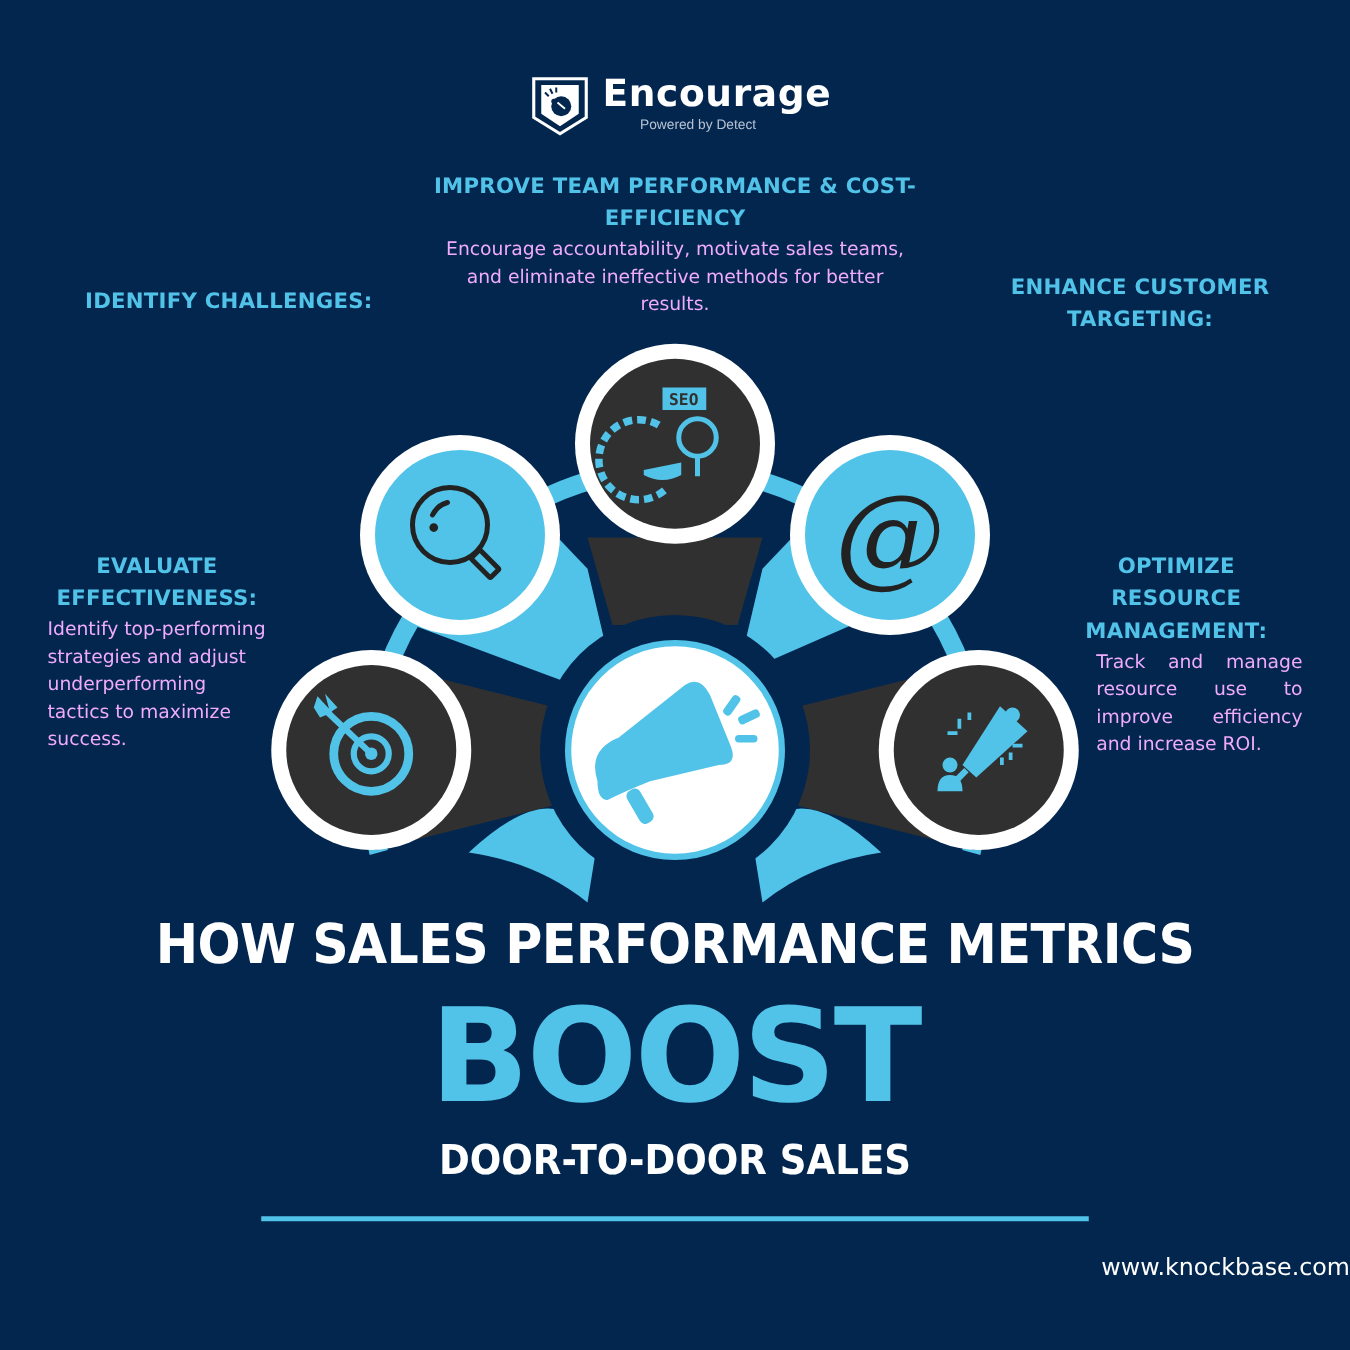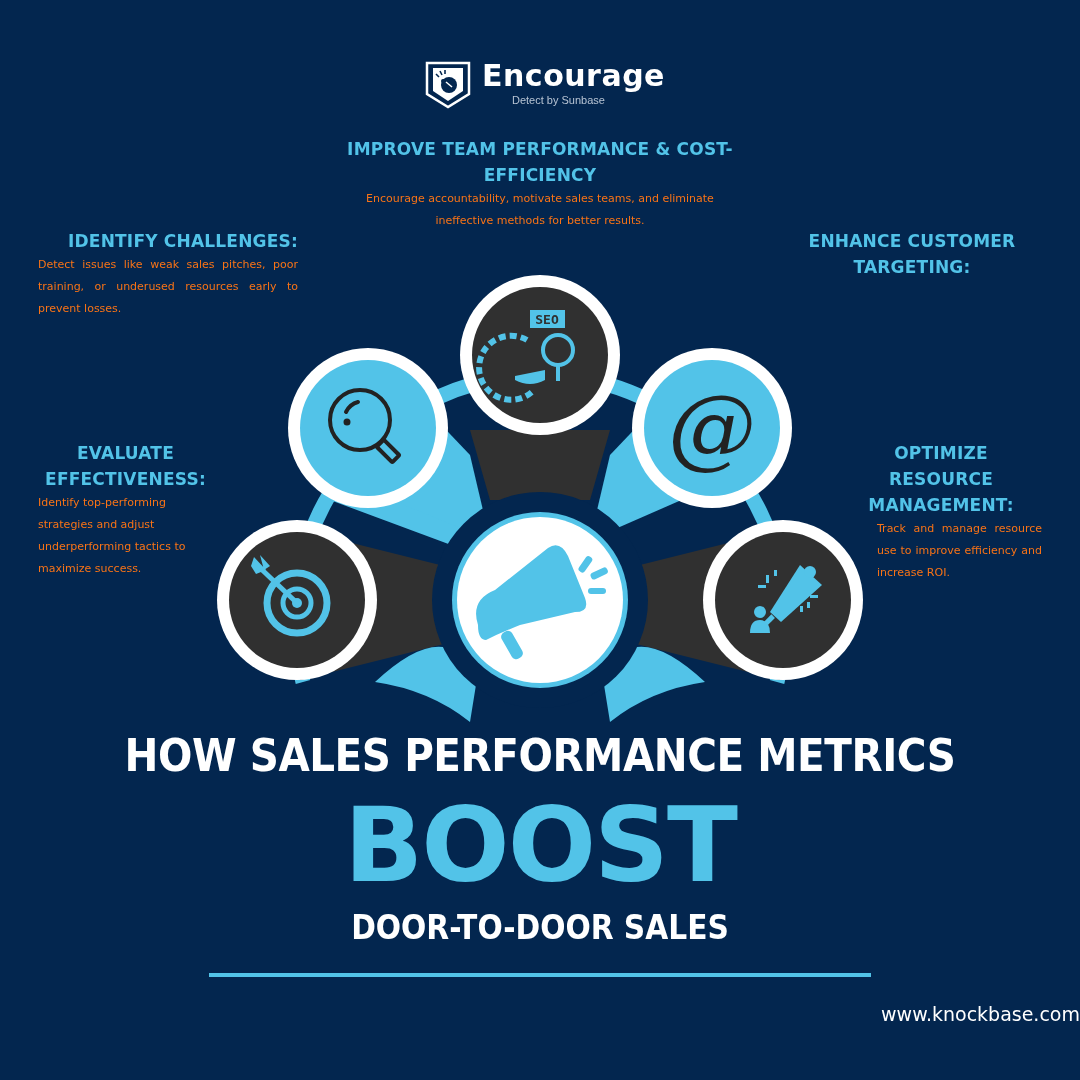--- a/index.html
+++ b/index.html
@@ -10,27 +10,27 @@
     position: relative;
     color: #ffffff;
   }
   .abs { position: absolute; }
   .logo { left: 424px; top: 58px; width: 240px; height: 52px; }
   .logo-name { position: absolute; left: 58px; top: 0px; font-size: 30px; font-weight: bold; color: #ffffff; letter-spacing: 0.5px; font-family: "DejaVu Sans", sans-serif; }
   .logo-sub { position: absolute; left: 88px; top: 36px; font-size: 11px; color: #b7c3d3; }
   .logo-badge { position: absolute; left: 0; top: 2px; width: 48px; height: 50px; }
 
   .heading { color: #52c3e8; font-weight: bold; font-size: 17px; line-height: 26px; letter-spacing: 0.2px; font-family: "DejaVu Sans", sans-serif; text-align: center; }
-  .body { color: #f97316; font-size: 11px; line-height: 22px; font-family: "DejaVu Sans", sans-serif; }
+  .body { color: #f0abfc; font-size: 15px; line-height: 22px; font-family: "DejaVu Sans", sans-serif; }
   .justify { text-align: justify; text-align-last: left; }
 
   #blk-top { left: 345px; top: 136px; width: 390px; text-align: center; }
   #blk-identify { left: 38px; top: 228px; width: 260px; }
   #blk-identify .heading { text-align: right; }
-  #blk-customer { left: 782px; top: 228px; width: 260px; }
+  #blk-customer { left: 782px; top: 217px; width: 260px; }
   #blk-evaluate { left: 38px; top: 440px; width: 175px; }
   #blk-optimize { left: 840px; top: 440px; width: 202px; }
   #blk-optimize .heading { text-align: center; }
   #blk-optimize .body { margin-left: 37px; }
 
   .diagram { left: 0; top: 0; width: 1080px; height: 760px; }
 
   .title { left: 0; top: 730px; width: 1080px; text-align: center; font-size: 44px; font-weight: bold; color: #ffffff; font-family: "DejaVu Sans", sans-serif; letter-spacing: -0.5px; transform: scaleX(0.92); }
   .boost { left: 0; top: 790px; width: 1080px; text-align: center; font-size: 104px; font-weight: bold; color: #52c3e8; line-height: 110px; font-family: "DejaVu Sans", sans-serif; letter-spacing: -2px; }
   .subtitle { left: 0; top: 908px; width: 1080px; text-align: center; font-size: 33px; font-weight: bold; color: #ffffff; font-family: "DejaVu Sans", sans-serif; transform: scaleX(0.9); }
@@ -43,21 +43,21 @@
 <div class="abs logo">
   <svg class="logo-badge" viewBox="0 0 48 50">
     <path d="M3 3 H45 V34 L24 47 L3 34 Z" fill="none" stroke="#ffffff" stroke-width="2.5"></path>
     <path d="M9 8 H39 V31 L24 41 L9 31 Z" fill="#ffffff"></path>
     <circle cx="25" cy="25" r="8" fill="#03264f"></circle>
     <rect x="17" y="19" width="10" height="4" rx="2" fill="#03264f"></rect>
     <path d="M16 11 l2 4 M21 10 l0 4 M12 14 l3 3" stroke="#03264f" stroke-width="1.6"></path>
     <path d="M22 22 l6 5" stroke="#ffffff" stroke-width="1.5"></path>
   </svg>
   <span class="logo-name">Encourage</span>
-  <span class="logo-sub">Detect by Sunbase</span>
+  <span class="logo-sub">Powered by Detect</span>
 </div>
 
 <svg class="abs diagram" viewBox="0 0 1080 760" width="1080" height="760">
 
   <path d="M 303 682 A 245 245 0 1 1 777 682" fill="none" stroke="#52c3e8" stroke-width="15"></path>
 
   <polygon points="330,500 405,430 478,520 470,552" fill="#52c3e8"></polygon>
   <polygon points="318,470 370,350 470,455 490,540" fill="#52c3e8"></polygon>
   <polygon points="750,470 710,350 610,455 590,540" fill="#52c3e8"></polygon>
 
@@ -132,21 +132,20 @@
   </g>
 </svg>
 
 <div id="blk-top" class="abs">
   <div class="heading">IMPROVE TEAM PERFORMANCE &amp; COST-EFFICIENCY</div>
   <div class="body">Encourage accountability, motivate sales teams, and eliminate ineffective methods for better results.</div>
 </div>
 
 <div id="blk-identify" class="abs">
   <div class="heading">IDENTIFY CHALLENGES:</div>
-  <div class="body justify">Detect issues like weak sales pitches, poor training, or underused resources early to prevent losses.</div>
 </div>
 
 <div id="blk-customer" class="abs">
   <div class="heading">ENHANCE CUSTOMER TARGETING:</div>
 </div>
 
 <div id="blk-evaluate" class="abs">
   <div class="heading">EVALUATE EFFECTIVENESS:</div>
   <div class="body">Identify top-performing strategies and adjust underperforming tactics to maximize success.</div>
 </div>

